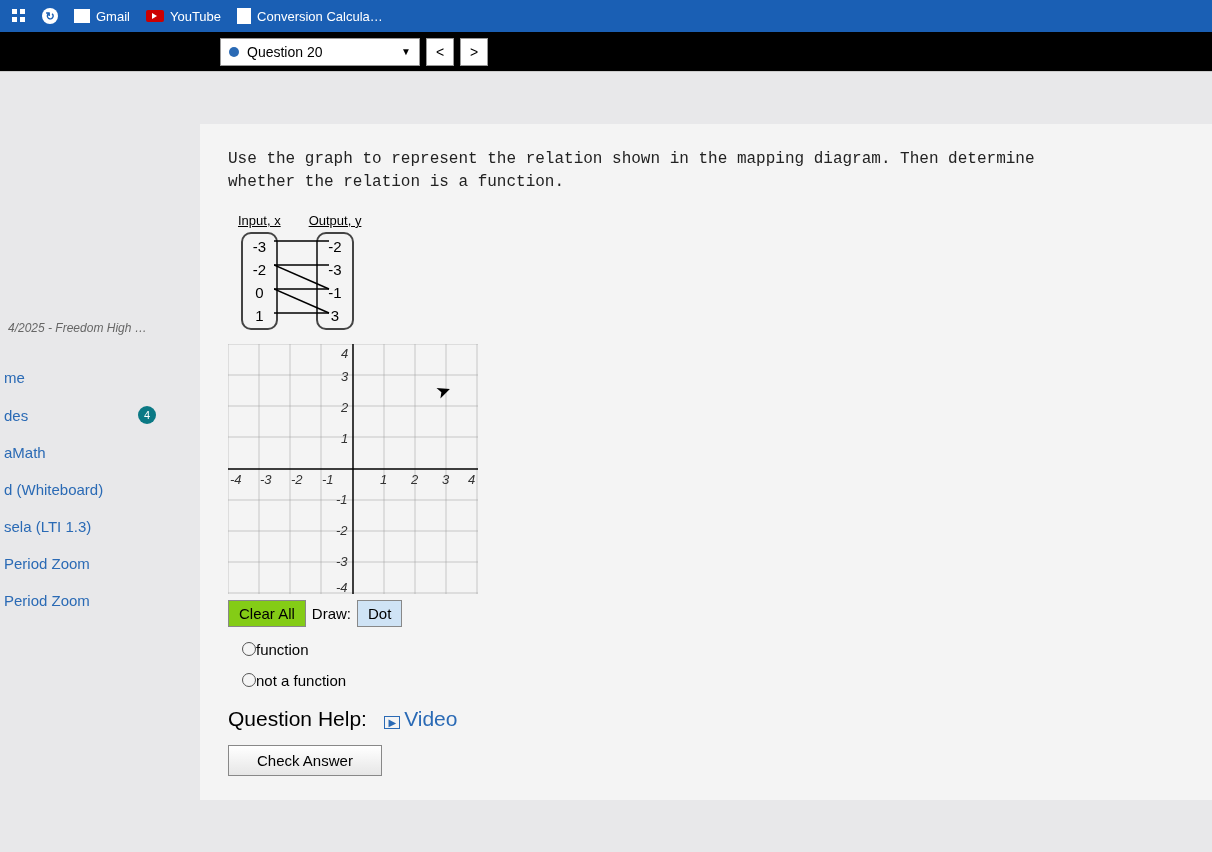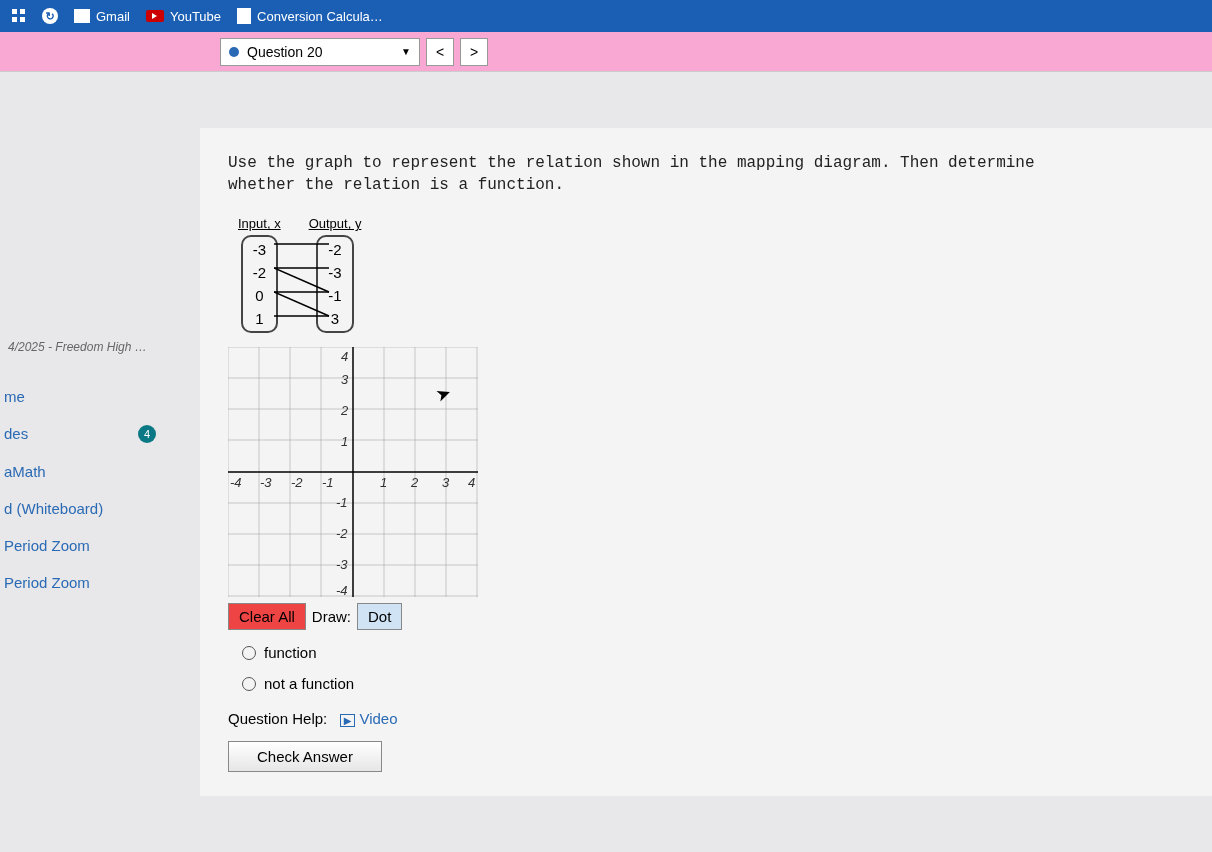--- a/index.html
+++ b/index.html
@@ -7,21 +7,21 @@
 .browser-bar { height: 32px; background: #1a5fb4; display: flex; align-items: center; padding: 0 12px; gap: 16px; color: #fff; font-size: 13px; }
 .browser-bar .bb-item { display: flex; align-items: center; gap: 6px; }
 .bb-icon { width: 16px; height: 16px; display: inline-flex; align-items: center; justify-content: center; }
 .grid-icon { display: grid; grid-template-columns: 1fr 1fr; gap: 2px; width: 14px; height: 14px; }
 .grid-icon span { background: #fff; width: 5px; height: 5px; }
 .circle-icon { width: 16px; height: 16px; border-radius: 50%; background: #fff; display:flex;align-items:center;justify-content:center;color:#1a5fb4;font-size:11px;font-weight:bold;}
 .gmail-icon { width:16px;height:14px;background:#fff;position:relative;}
 .yt-icon{width:18px;height:12px;background:#c00;border-radius:2px;display:flex;align-items:center;justify-content:center;}
 .yt-icon::after{content:"";border-left:5px solid #fff;border-top:3px solid transparent;border-bottom:3px solid transparent;}
 .calc-icon{width:14px;height:16px;background:#fff;border:1px solid #fff;}
-.toolbar { height: 40px; background: #f9a8d4; border-bottom: 1px solid #ccc; display: flex; align-items: center; padding-left: 220px; gap: 6px; }
+.toolbar { height: 40px; background: #000000; border-bottom: 1px solid #ccc; display: flex; align-items: center; padding-left: 220px; gap: 6px; }
 .question-select { display: flex; align-items: center; border: 1px solid #999; height: 28px; padding: 0 8px; gap: 8px; background: #fff; min-width: 200px; font-size: 14px;}
 .dot { width: 10px; height: 10px; border-radius: 50%; background: #2a6ab5; }
 .dropdown-arrow { margin-left: auto; font-size: 10px; }
 .nav-btn { width: 28px; height: 28px; border: 1px solid #999; background: #fff; display: flex; align-items: center; justify-content: center; font-size: 14px; cursor:pointer;}
 .layout { display: flex; height: calc(100% - 72px); align-items: center; }
 .sidebar { width: 200px; padding: 12px 0 0 0; }
 .course-title { font-size: 12px; color: #666; padding: 4px 8px; font-style: italic;}
 .nav-list { margin-top: 20px; }
 .nav-item { padding: 10px 4px; font-size: 15px; color: #2a6ab5; display:flex; align-items:center; justify-content:space-between;}
 .badge { width: 18px; height: 18px; border-radius: 50%; background: #0b7985; color: #fff; font-size: 11px; display: flex; align-items: center; justify-content: center; margin-right: 40px;}
@@ -33,26 +33,26 @@
 .map-box { border: 2px solid #444; border-radius: 10px; padding: 4px 10px; display: flex; flex-direction: column; gap: 6px; font-size: 15px; text-align: center; }
 .mapping-wrap{position:relative; width:180px;}
 .mapping-svg{position:absolute; top:18px; left:46px; width:60px; height:100px;}
 .mapping-svg line{stroke:#000;stroke-width:1.5;}
 .graph-area { position: relative; width: 250px; height: 250px; margin-bottom: 6px;}
 .graph-svg { width: 250px; height: 250px; }
 .graph-svg line.grid { stroke: #999; stroke-width: 0.5; }
 .graph-svg line.axis { stroke: #000; stroke-width: 1.5; }
 .graph-svg text { font-size: 13px; fill: #333; font-style: italic;}
 .graph-tools { display: flex; align-items: center; gap: 6px; margin-bottom: 14px; font-size: 15px;}
-.tool-btn { border: 1px solid #888; padding: 4px 10px; background: #ef4444; cursor:pointer;font-size:15px;}
+.tool-btn { border: 1px solid #888; padding: 4px 10px; background: #84cc16; cursor:pointer;font-size:15px;}
 .tool-btn.active { background: #cfe3f5; }
 .radio-group { margin: 8px 0 18px 14px; }
-.radio-item { display: flex; align-items: center; gap: 8px; font-size: 15px; margin: 14px 0; }
+.radio-item { display: flex; align-items: center; font-size: 15px; margin: 14px 0; }
 .radio { width: 14px; height: 14px; border: 1.5px solid #555; border-radius: 50%; }
-.help-row { font-size: 15px; margin-bottom: 14px; }
+.help-row { font-size: 21px; margin-bottom: 14px; }
 .video-link { color: #2a6ab5; }
 .video-link::before{content:"▶";border:1px solid #2a6ab5;padding:0 3px;margin-right:4px;font-size:10px;}
 .check-btn { border: 1px solid #888; padding: 6px 28px; background: linear-gradient(#fff,#e6e6e6); font-size: 15px; cursor:pointer;}
 .cursor-arrow{position:absolute;left:208px;top:36px;font-size:18px;color:#000;transform:rotate(-20deg);}
 </style>
 </head>
 <body>
 
 <div class="browser-bar">
   <div class="bb-item">
@@ -99,20 +99,23 @@
         </div>
       <div class="nav-item">
           <span>des</span>
           <span class="badge">4</span>
         </div>
       <div class="nav-item">
           <span>aMath</span>
         </div>
       <div class="nav-item">
           <span>d (Whiteboard)</span>
+        </div>
+      <div class="nav-item">
+          <span>sela (LTI 1.3)</span>
         </div>
       <div class="nav-item">
           <span>Period Zoom</span>
         </div>
       <div class="nav-item">
           <span>Period Zoom</span>
         </div>
     </div>
   </div>
 

